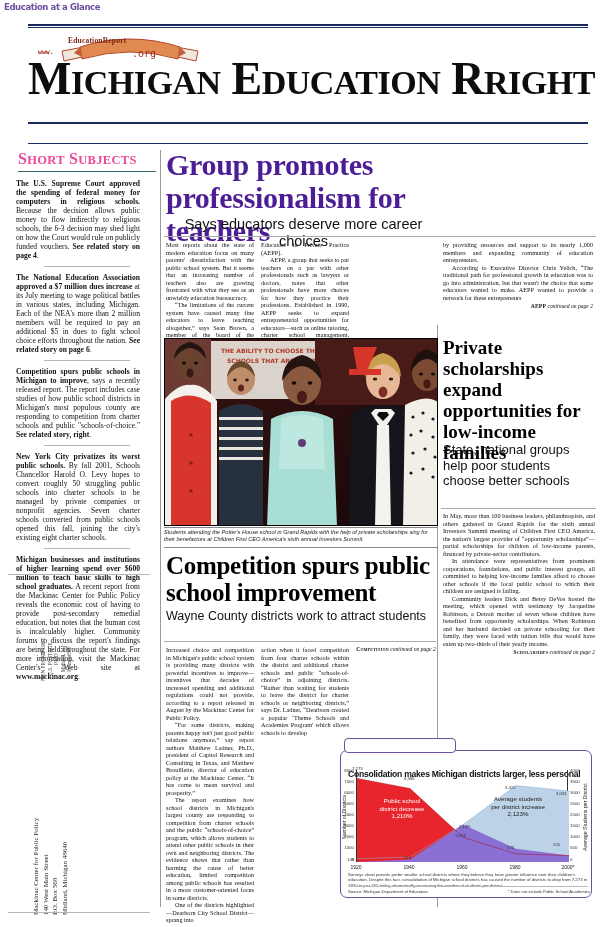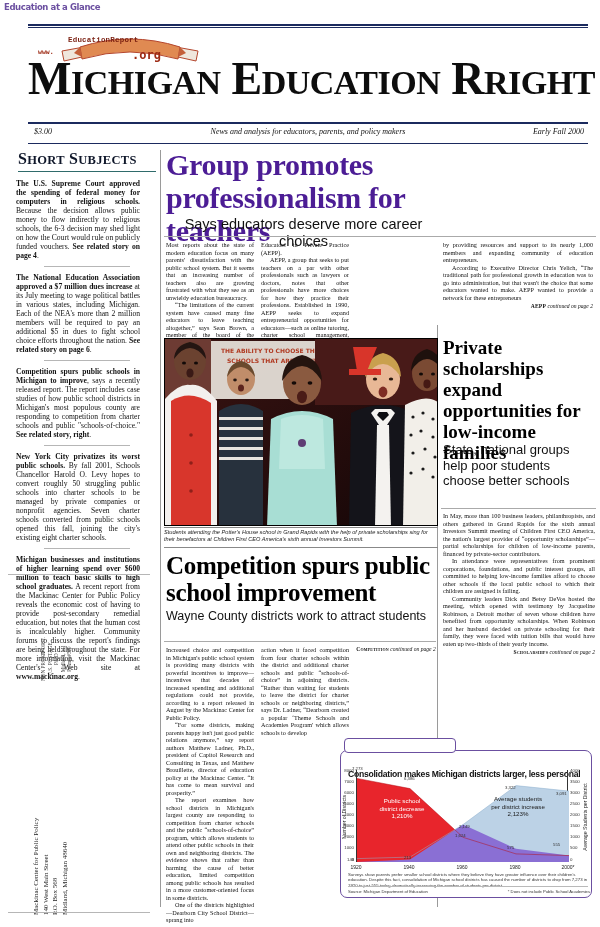--- a/index.html
+++ b/index.html
@@ -29,32 +29,32 @@
   
   .masthead {
     position:absolute; left:28px; right:12px; top:31px; height:82px;
   }
   .ribbon {
     position:absolute; left:30px; top:2px; width:140px; height:30px;
   }
   .ribbon svg { display:block; }
   .ribbon-text {
     position:absolute; left:40px; top:5px;
-    font-family:Liberation Mono, monospace;
+    font-family:Liberation Serif, serif;
     font-size:7.5px; font-weight:bold; color:#7a1f10; letter-spacing:.2px;
   }
   .ribbon-www {
     position:absolute; left:10px; top:17px;
     font-family:"DejaVu Sans Mono", monospace;
     font-size:6.5px; font-weight:bold; color:#9d2a14;
   }
   .ribbon-org {
     position:absolute; left:104px; top:17px;
     font-family:"DejaVu Sans Mono", monospace;
-    font-size:12px; font-weight:bold; color:#9d2a14;
+    font-size:10px; font-weight:normal; color:#9d2a14;
   }
   .paper-title {
     position:absolute; left:0; top:22px; width:100%;
     text-align:center;
     font-family:"Liberation Serif", serif;
     font-weight:bold;
     font-size:46px;
     line-height:52px;
     letter-spacing:-0.5px;
     color:#0d0d0d;
@@ -82,21 +82,21 @@
 
   
   .col-left {
     position:absolute; left:16px; top:150px; width:142px;
   }
   .vrule-1 { position:absolute; left:160px; top:150px; bottom:20px; border-left:1px solid #9a9a9a; }
   .vrule-2 { position:absolute; left:437px; top:325px; bottom:20px; border-left:1px solid #9a9a9a; }
 
   .short-subjects-head {
     font-family:"Liberation Serif", serif;
-    font-size:16px; font-weight:bold; color:#0f172a;
+    font-size:16px; font-weight:bold; color:#ec4899;
     letter-spacing:.3px; margin:0 0 3px 2px;
   }
   .short-subjects-head .sc { font-size:12.5px; }
   .ss-rule { border-top:1px solid #2f6b6b; margin:0 2px 7px 2px; }
 
   .ss-item p {
     margin:0 18px 6px 0;
     font-size:7.6px; line-height:9px;
     text-align:justify;
     font-family:"Liberation Serif", serif;
@@ -305,25 +305,20 @@
     <div class="ribbon-org">.org</div>
 
     <div class="paper-title">
       <span>M</span><span class="sc">ICHIGAN</span>
       <span>E</span><span class="sc">DUCATION</span>
       <span>R</span><span class="sc">RIGHT</span>
     </div>
   </div>
 
   <div class="folio-top"></div>
-  <div class="folio">
-    <div class="price">$3.00</div>
-    <div class="tag">News and analysis for educators, parents, and policy makers</div>
-    <div class="date">Early Fall 2000</div>
-  </div>
   <div class="folio-bot"></div>
 
   <div class="vrule-1"></div>
   <div class="vrule-2"></div>
 
   <div class="col-left">
     <div class="short-subjects-head">
       <span>S</span><span class="sc">HORT</span>
       <span>S</span><span class="sc">UBJECTS</span>
     </div>

